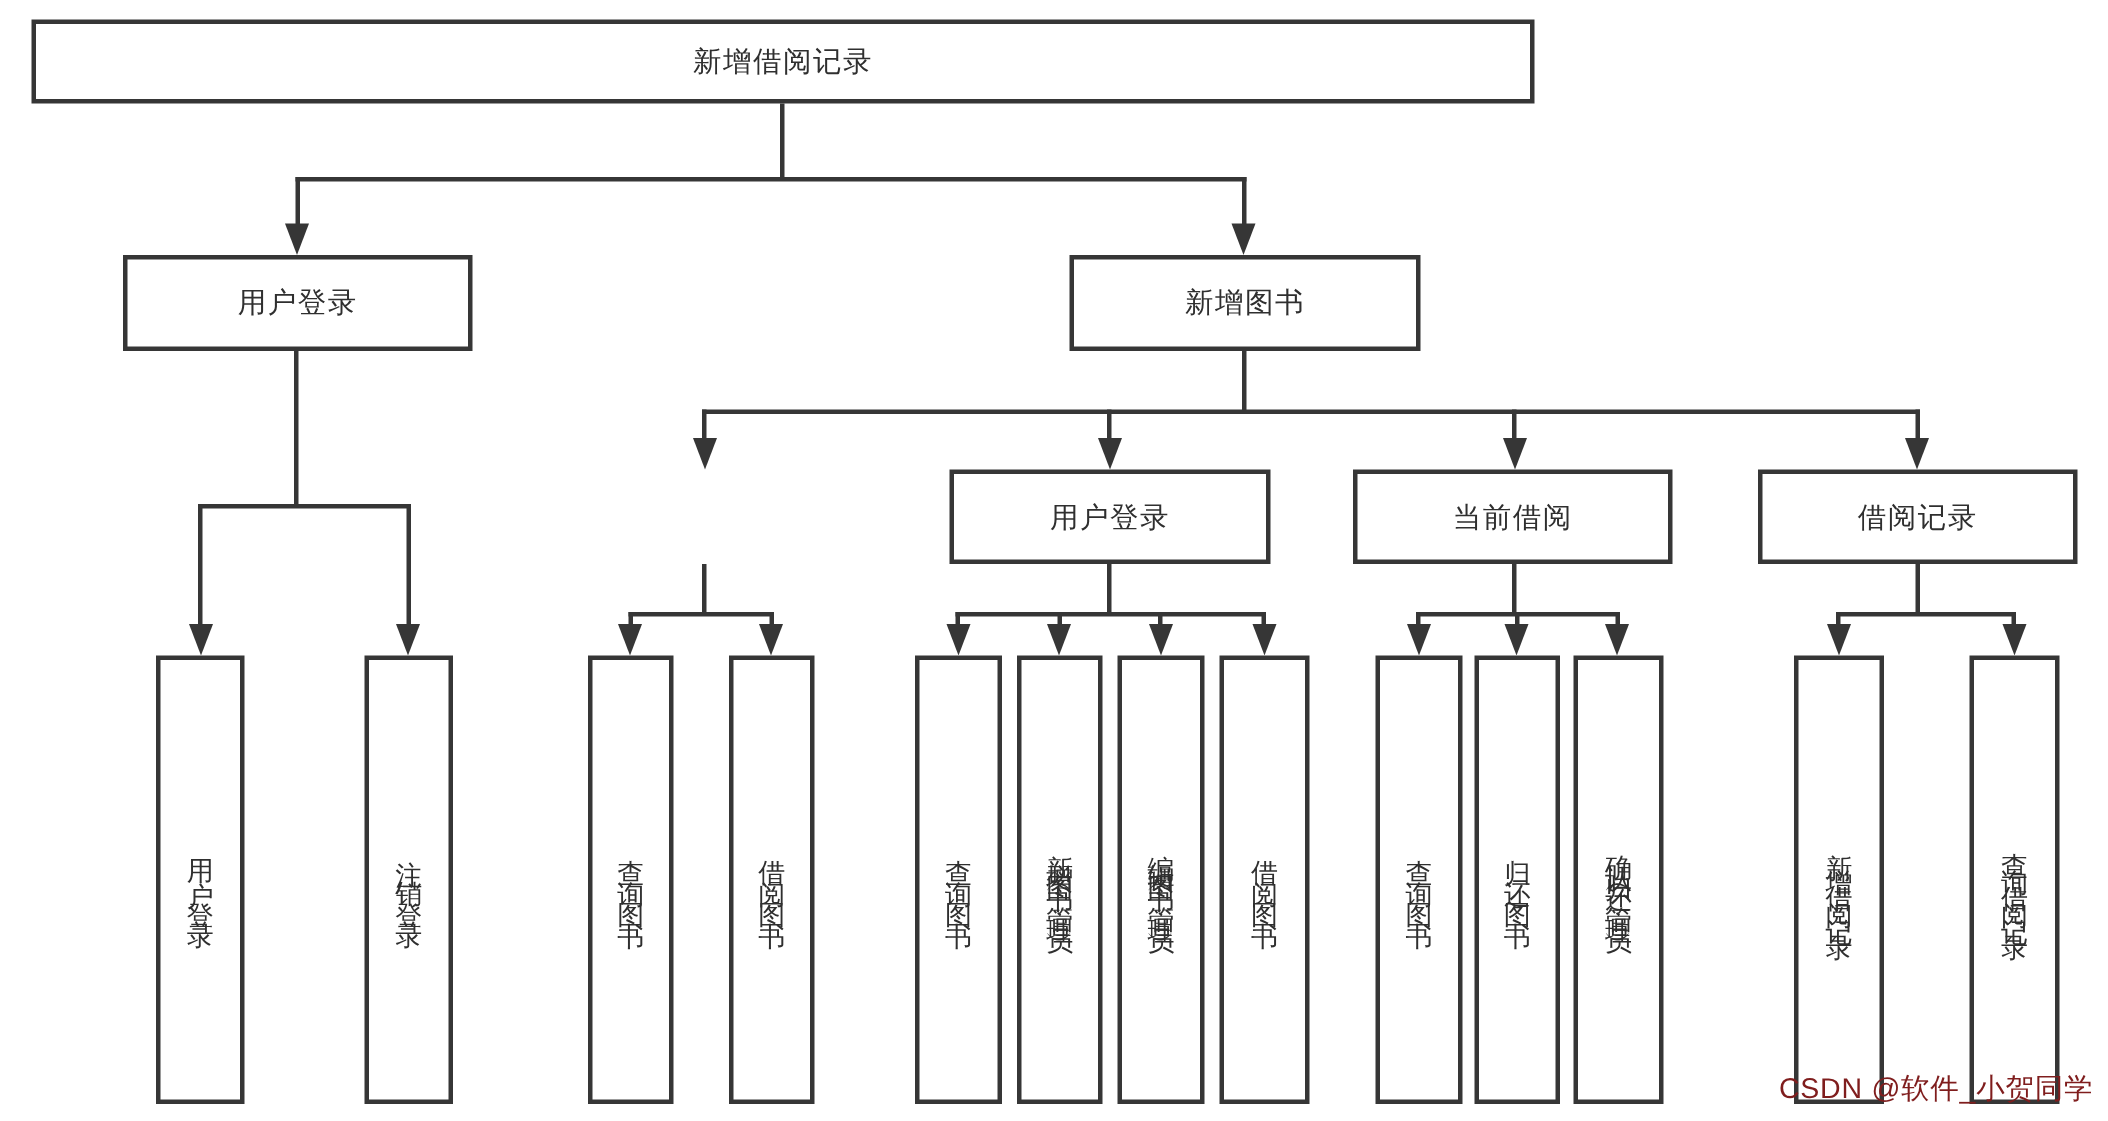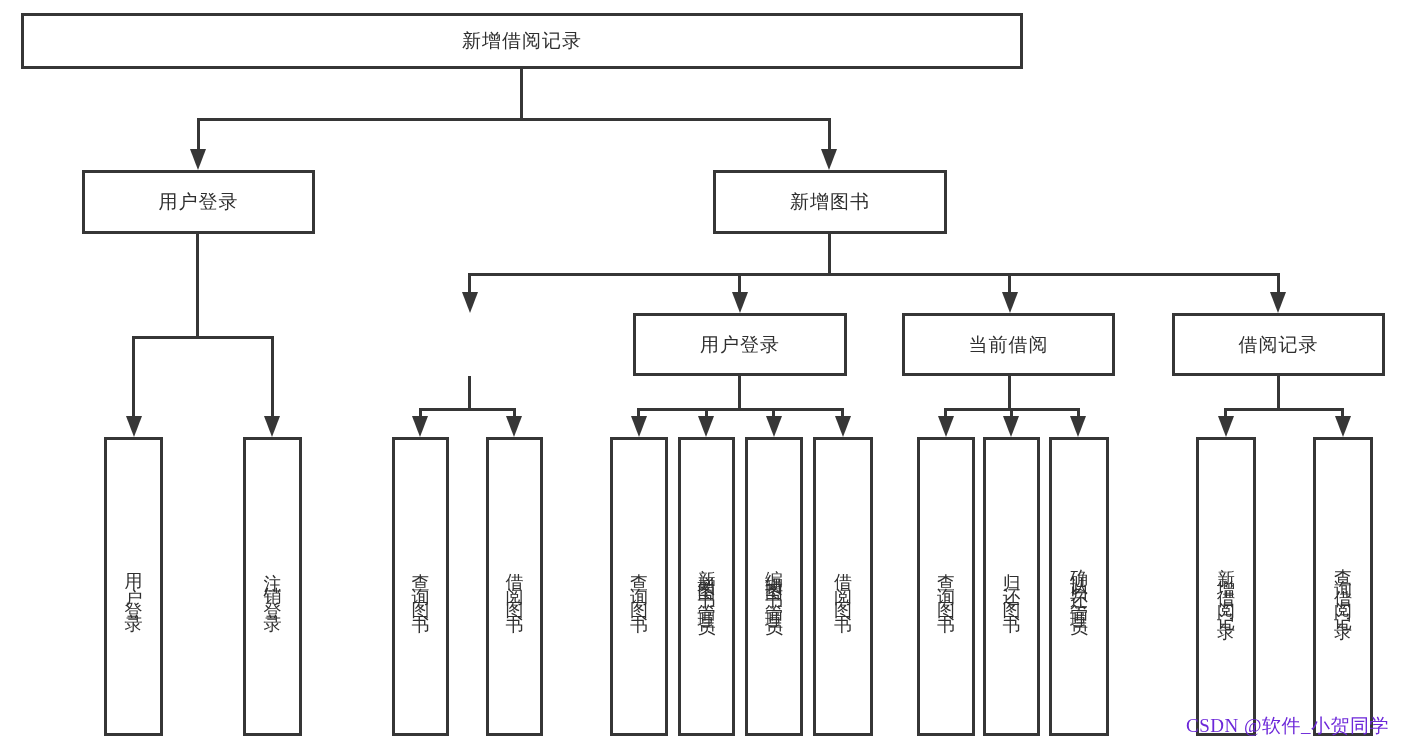--- a/index.html
+++ b/index.html
@@ -24,21 +24,21 @@
   .vt-long{letter-spacing:7px;}
   .vseg{position:absolute;width:3px;background:#363636;z-index:1;}
   .hseg{position:absolute;height:3px;background:#363636;z-index:1;}
   .arrow{
     position:absolute;width:0;height:0;z-index:1;
     border-left:8px solid transparent;border-right:8px solid transparent;
     border-top:21px solid #363636;
   }
   .watermark{
     position:absolute;left:1186px;top:713px;z-index:5;
-    font-size:19px;color:#6d28d9;letter-spacing:0.5px;white-space:nowrap;font-family:Liberation Serif, serif;
+    font-size:19px;color:#7f1d1d;letter-spacing:0.5px;white-space:nowrap;
   }
 </style>
 </head>
 <body>
 
 <div id="canvas">
 
   <div class="box" style="left:21px;top:13px;width:1002px;height:56px;">
     <span>新增借阅记录</span>
   </div>

